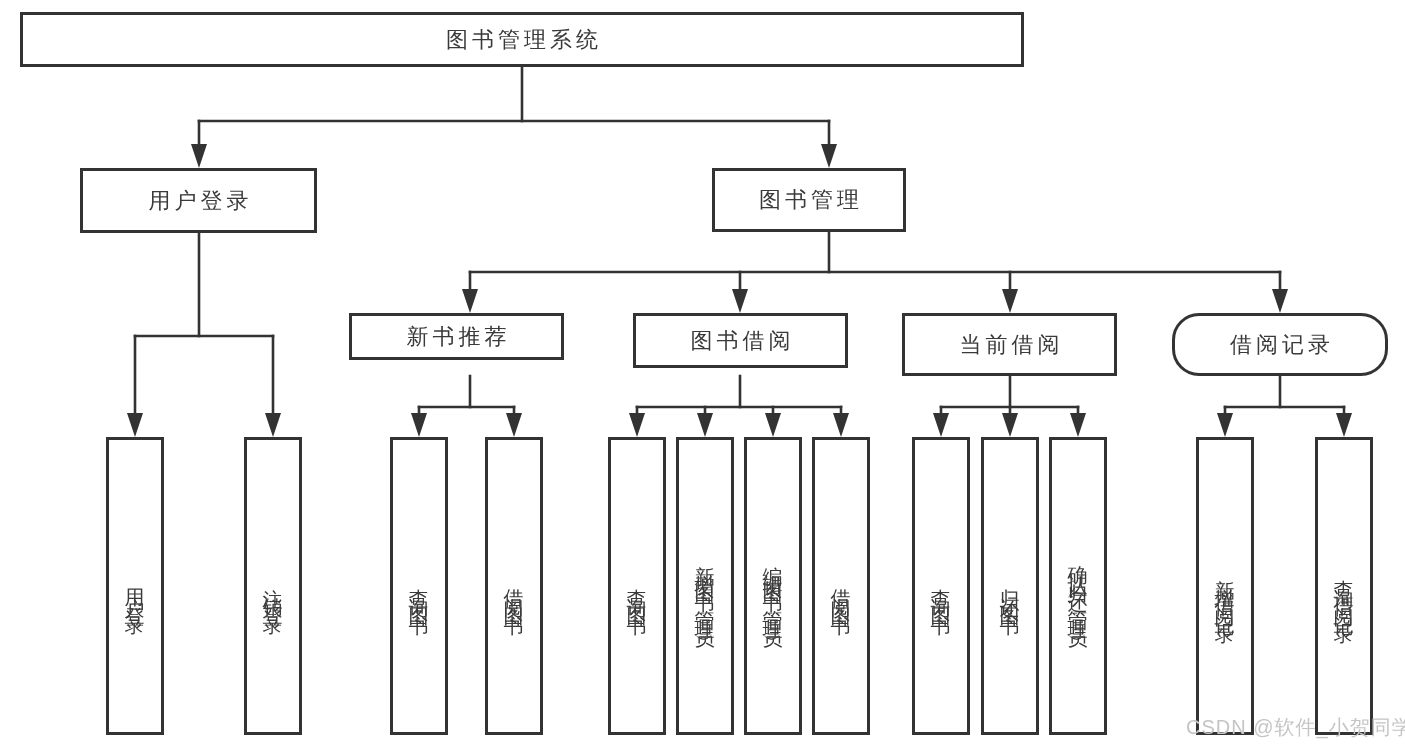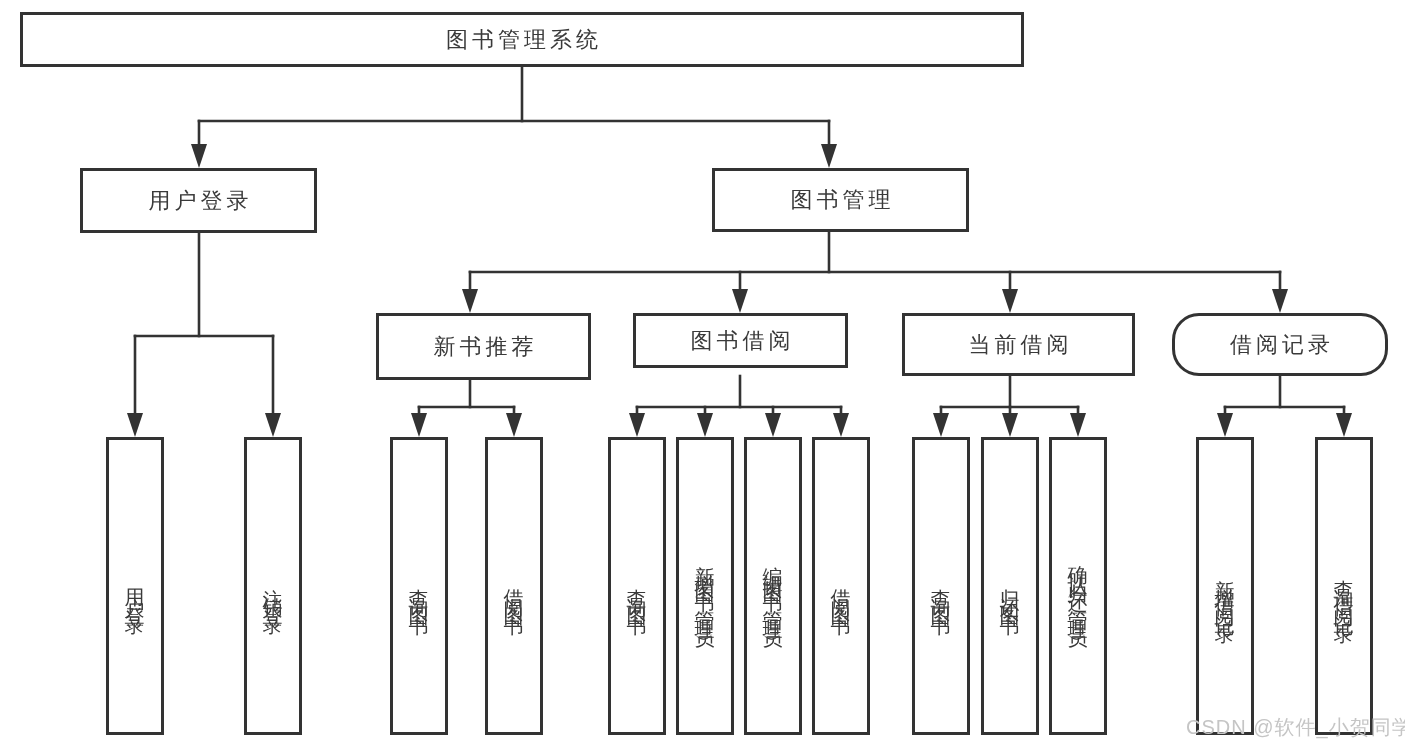--- a/index.html
+++ b/index.html
@@ -133,31 +133,31 @@
     </g>
   </svg>
 
   <div class="node h" style="left:20px;top:12px;width:1004px;height:55px;">
     <span>图书管理系统</span>
   </div>
 
   <div class="node h" style="left:80px;top:168px;width:237px;height:65px;">
     <span>用户登录</span>
   </div>
-  <div class="node h" style="left:712px;top:168px;width:257px;height:64px;">
+  <div class="node h" style="left:712px;top:168px;width:194px;height:64px;">
     <span>图书管理</span>
   </div>
 
-  <div class="node h" style="left:376px;top:313px;width:215px;height:67px;">
+  <div class="node h" style="left:349px;top:313px;width:215px;height:47px;">
     <span>新书推荐</span>
   </div>
   <div class="node h" style="left:633px;top:313px;width:215px;height:55px;">
     <span>图书借阅</span>
   </div>
-  <div class="node h" style="left:902px;top:313px;width:233px;height:63px;">
+  <div class="node h" style="left:902px;top:313px;width:215px;height:63px;">
     <span>当前借阅</span>
   </div>
   <div class="node h" style="left:1172px;top:313px;width:216px;height:63px;border-radius:27px;">
     <span>借阅记录</span>
   </div>
 
   <div class="node v" style="left:106px;top:437px;width:58px;height:298px;">
     <span>用户登录</span>
   </div>
   <div class="node v" style="left:244px;top:437px;width:58px;height:298px;">

